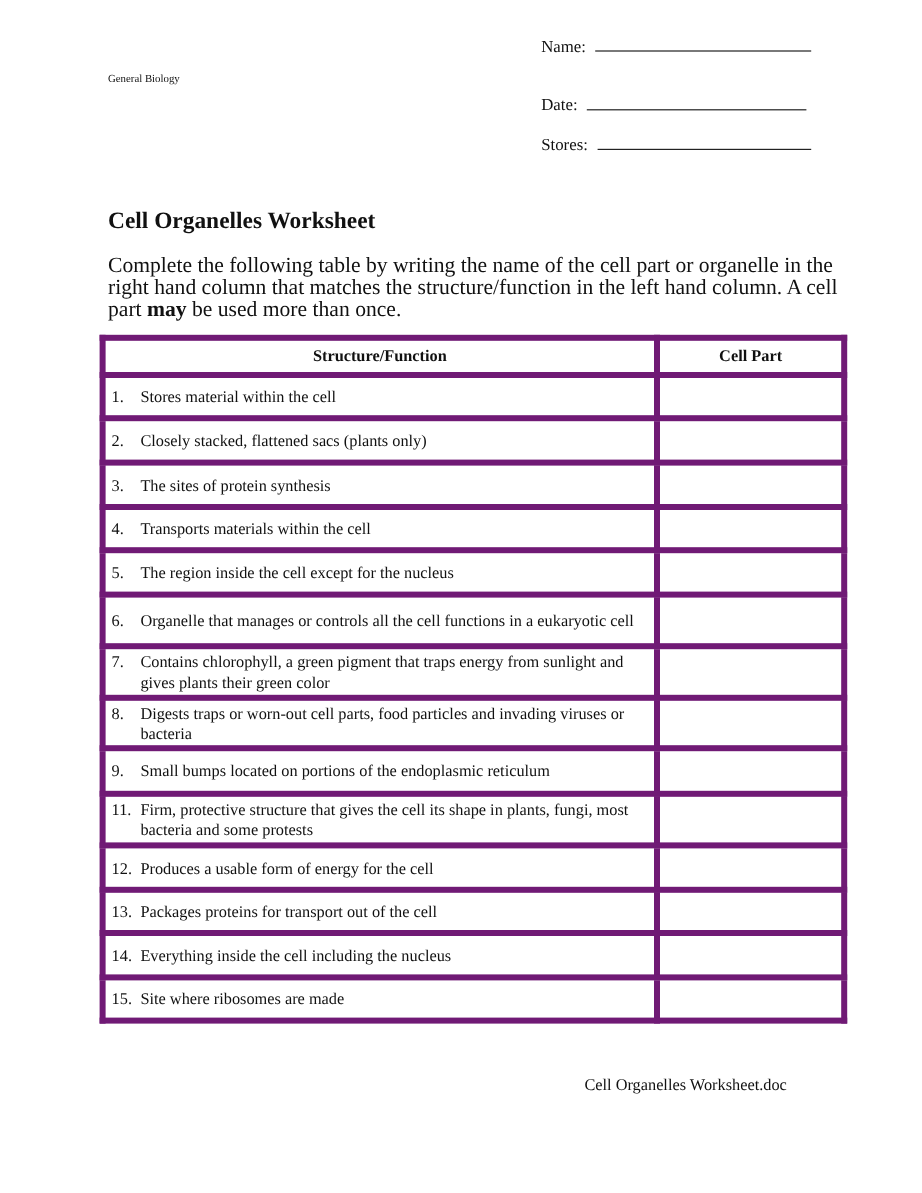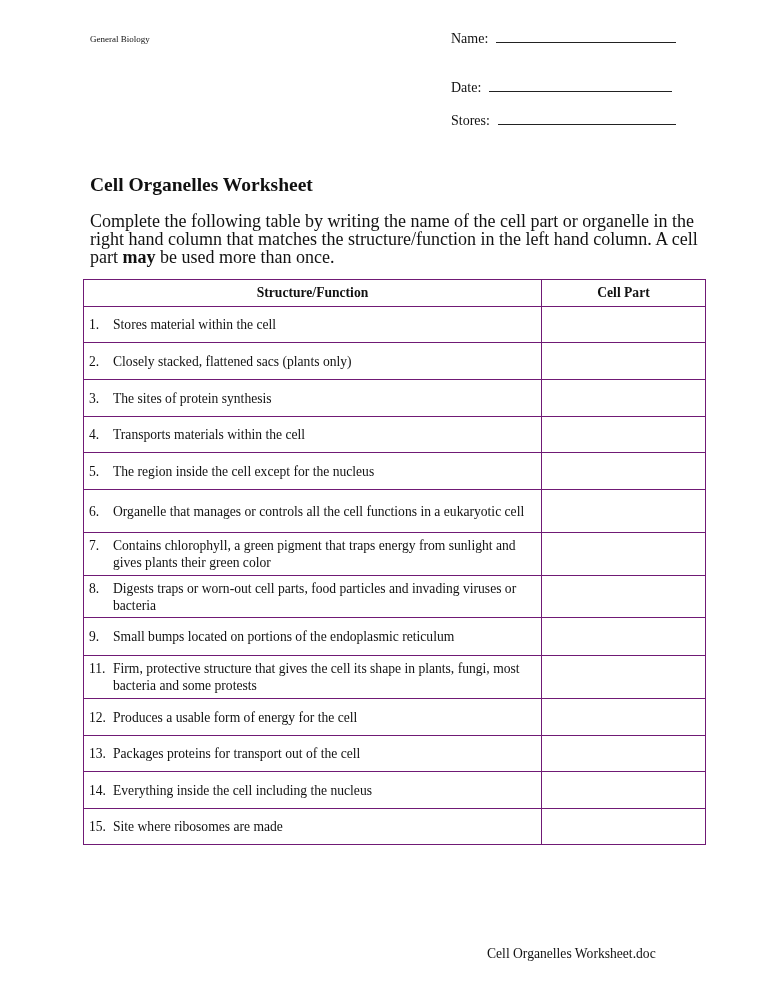--- a/index.html
+++ b/index.html
@@ -1,41 +1,41 @@
 <!DOCTYPE html>
 <html><head>
 <meta charset="utf-8">
 <style>
   html, body { margin: 0; padding: 0; background: #ffffff; }
   body {
     width: 768px; height: 994px; position: relative; overflow: hidden;
     font-family: "Liberation Serif", "DejaVu Serif", serif; color: #111;
   }
-  .course { position: absolute; left: 90px; top: 34px; font-size: 9px; }
+  .course { position: absolute; left: 90px; top: 60px; font-size: 9px; }
   .field { position: absolute; left: 451px; font-size: 14px; display: flex; align-items: baseline; }
   .field .line { display: inline-block; border-bottom: 1px solid #222; height: 14px; margin-left: 8px; }
   .f-name { top: 28px; }
   .f-date { top: 77px; justify-content: center; }
   .f-period { top: 110px; }
   .title { position: absolute; left: 90px; top: 174px; font-size: 19.5px; font-weight: bold; margin: 0; }
   .instructions { position: absolute; left: 90px; top: 212px; width: 610px; font-size: 18px; line-height: 18px; margin: 0; }
   .instructions b { font-weight: bold; }
   table {
     position: absolute; left: 83px; top: 279px; width: 623px;
     border-collapse: collapse; font-size: 13.6px;
   }
-  td, th { border: 1px solid #701a75; padding: 0; vertical-align: middle; }
+  td, th { border: 5px solid #701a75; padding: 0; vertical-align: middle; }
   th { font-weight: bold; height: 26px; text-align: center; }
   th.c1 { width: 457px; }
   td.desc { padding-left: 5px; line-height: 17px; }
   td.desc .wrap { display: flex; }
   td.desc .num { display: inline-block; flex: 0 0 24px; }
   td.desc .txt { flex: 1; }
   td.part { cursor: text; }
-  .footer { position: absolute; left: 487px; top: 946px; font-size: 13.6px; }
+  .footer { position: absolute; left: 487px; top: 896px; font-size: 13.6px; }
 </style>
 </head>
 <body>
 
 <div class="course">General Biology</div>
 
 <div class="field f-name">
   <span>Name:</span>
   <span class="line" style="width:180px"></span>
 </div>

